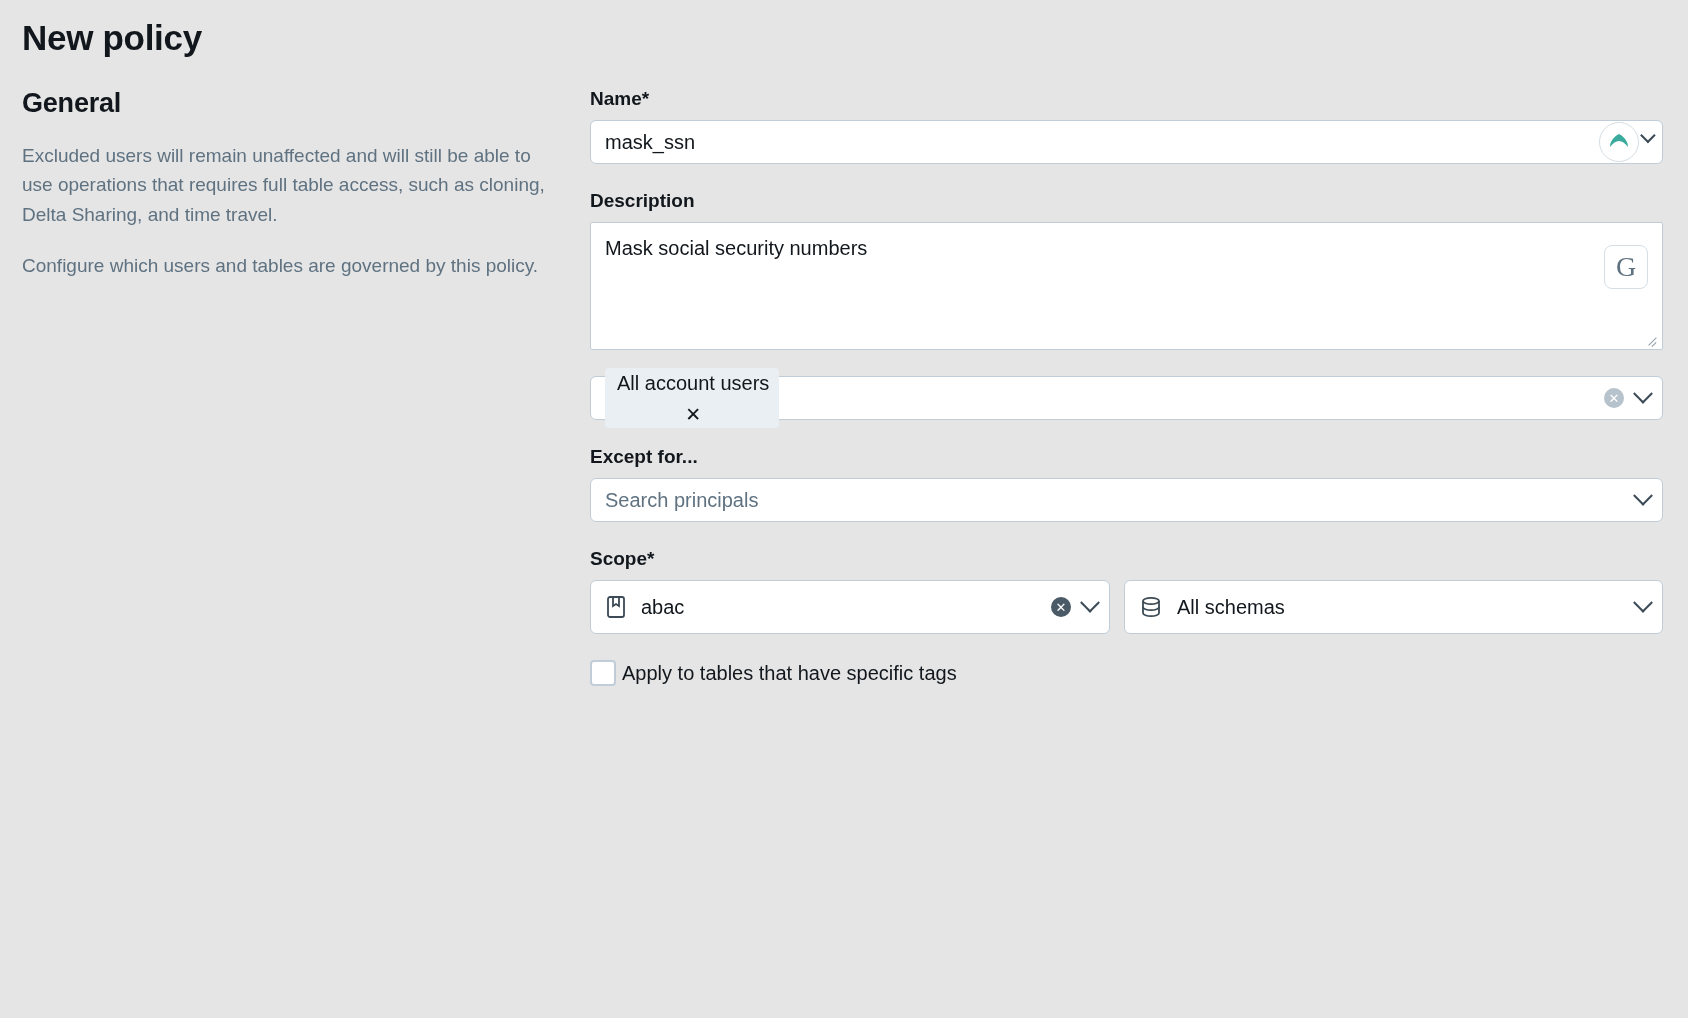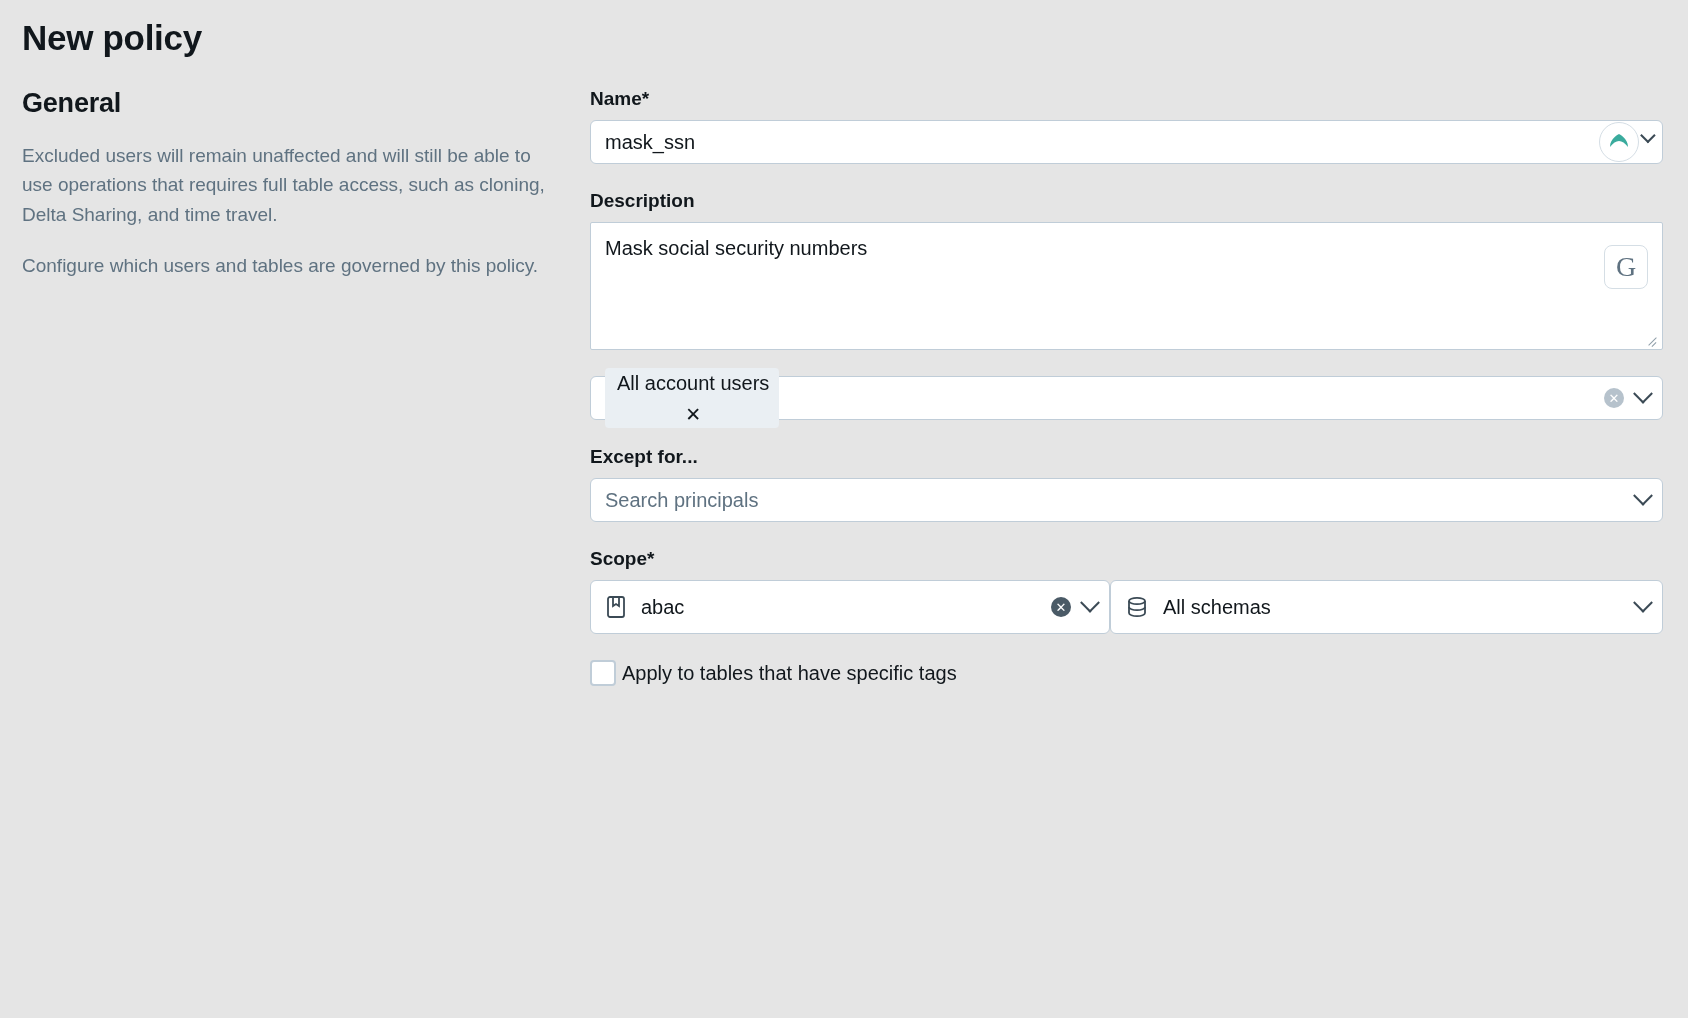--- a/index.html
+++ b/index.html
@@ -190,20 +190,21 @@
   .clear-circle.dark { background: #4a5a66; }
   .chev {
     width: 14px;
     height: 14px;
     border-right: 2px solid #3b4a55;
     border-bottom: 2px solid #3b4a55;
     transform: rotate(45deg) translate(-3px, -3px);
   }
   .scope-row {
     display: flex;
+    gap: 14px;
   }
   .scope-item {
     position: relative;
     border: 1px solid #c0cdd8;
     border-radius: 6px;
     height: 54px;
     display: flex;
     align-items: center;
     padding: 0 14px;
     background: #ffffff;

